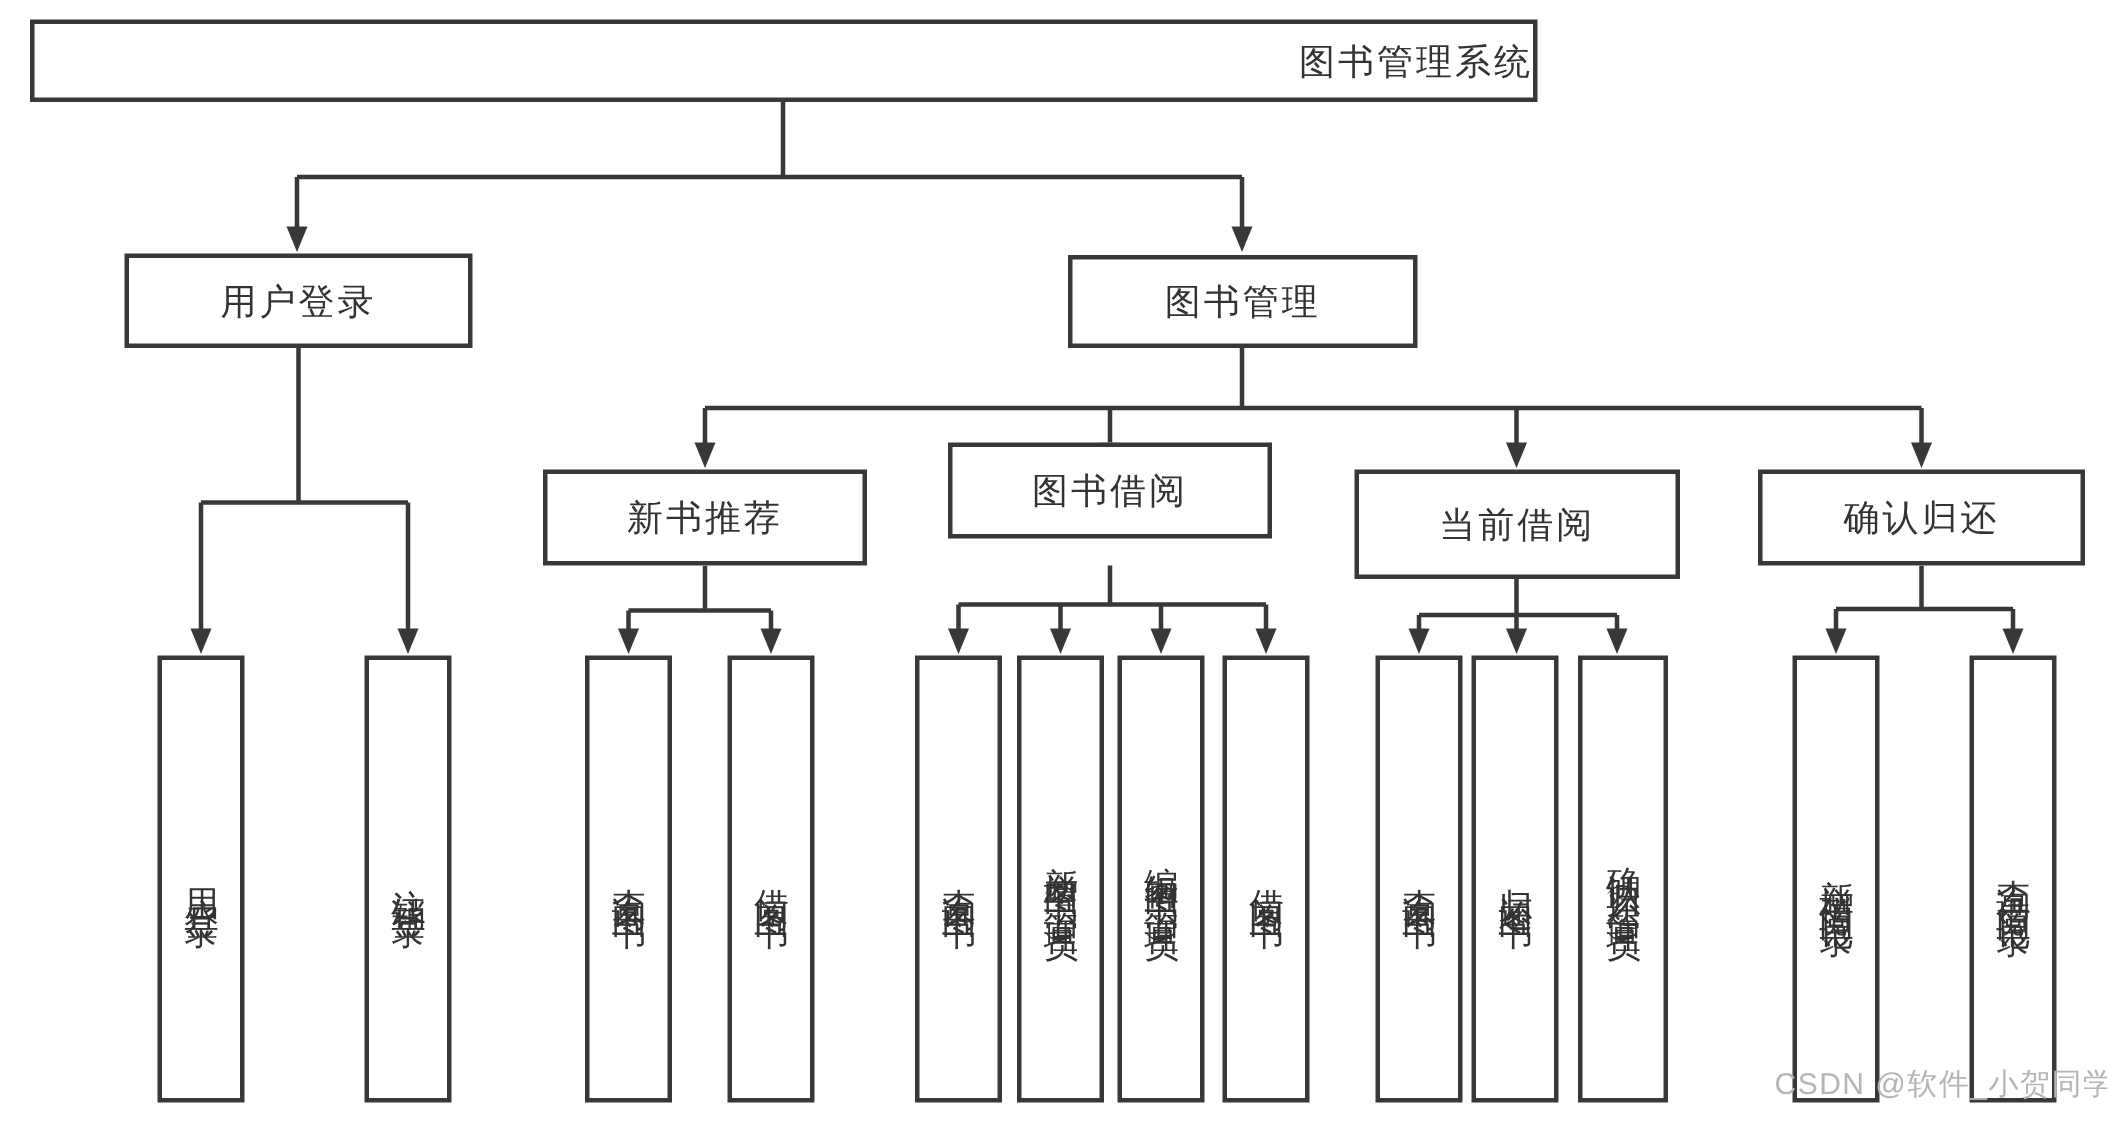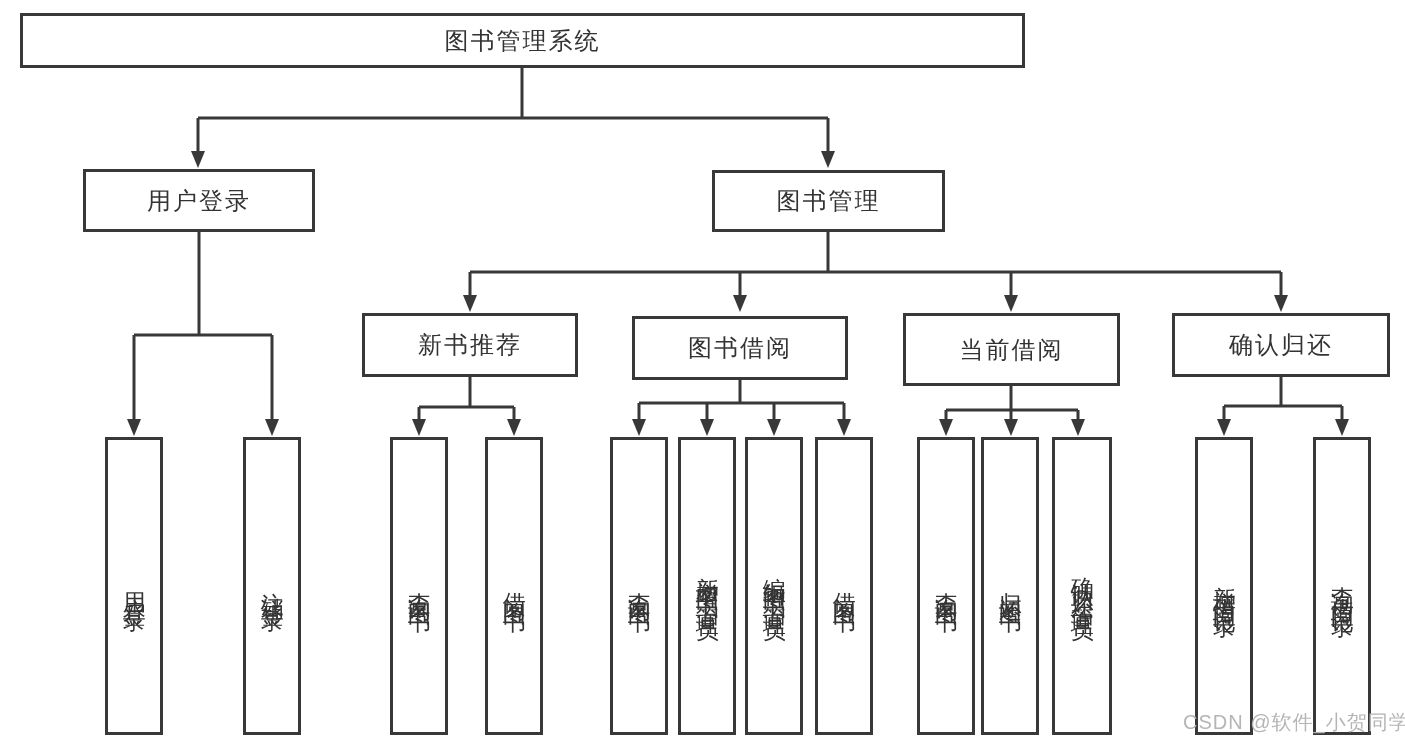--- a/index.html
+++ b/index.html
@@ -94,35 +94,35 @@
     <path d="M1011,376 L1011,410 M946,410 L1078,410 M946,410 L946,420 M1011,410 L1011,420 M1078,410 L1078,420"></path>
     <polygon points="939,419 953,419 946,436"></polygon>
     <polygon points="1004,419 1018,419 1011,436"></polygon>
     <polygon points="1071,419 1085,419 1078,436"></polygon>
 
     <path d="M1281,377 L1281,406 M1224,406 L1342,406 M1224,406 L1224,420 M1342,406 L1342,420"></path>
     <polygon points="1217,419 1231,419 1224,436"></polygon>
     <polygon points="1335,419 1349,419 1342,436"></polygon>
   </svg>
 
-  <div class="box" style="left:20px; top:13px; width:1005px; height:55px;">
+  <div class="box" style="left:20px; top:13px; width:1005px; height:55px;justify-content:flex-end;">
     <span class="hlabel">图书管理系统</span>
   </div>
 
   <div class="box" style="left:83px; top:169px; width:232px; height:63px;">
     <span class="hlabel">用户登录</span>
   </div>
   <div class="box" style="left:712px; top:170px; width:233px; height:62px;">
     <span class="hlabel">图书管理</span>
   </div>
 
   <div class="box" style="left:362px; top:313px; width:216px; height:64px;">
     <span class="hlabel">新书推荐</span>
   </div>
-  <div class="box" style="left:632px; top:316px; width:216px; height:64px;">
+  <div class="box" style="left:632px; top:295px; width:216px; height:64px;">
     <span class="hlabel">图书借阅</span>
   </div>
   <div class="box" style="left:903px; top:313px; width:217px; height:73px;">
     <span class="hlabel">当前借阅</span>
   </div>
   <div class="box" style="left:1172px; top:313px; width:218px; height:64px;">
     <span class="hlabel">确认归还</span>
   </div>
 
   <div class="box leaf" style="left:105px; top:437px; width:58px; height:298px;">

